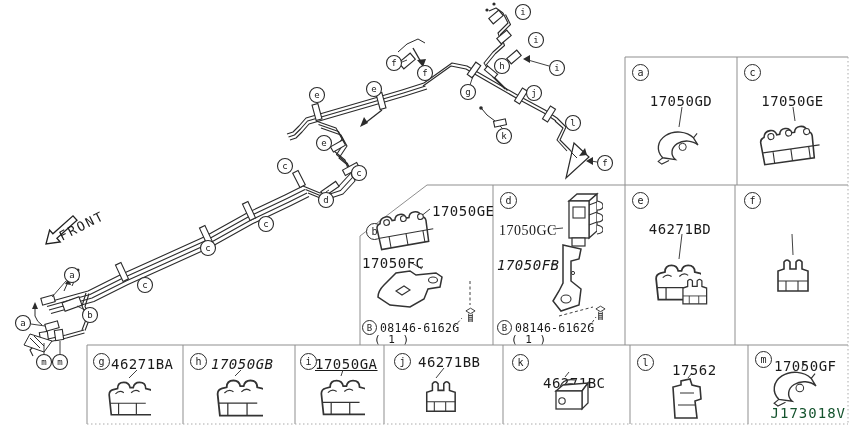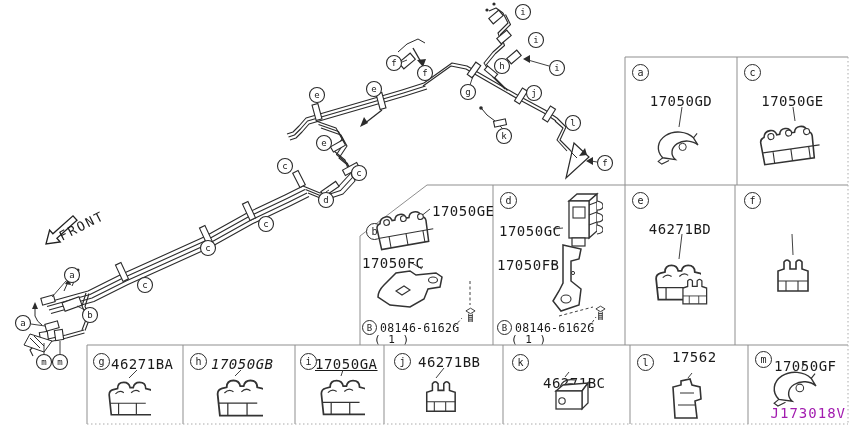--- a/index.html
+++ b/index.html
@@ -11,21 +11,21 @@
           background:#fff;display:flex;align-items:center;justify-content:center;
           font-size:10px;line-height:1;}
   .plabel{position:absolute;font-size:14px;letter-spacing:.5px;white-space:nowrap;}
   .center{left:0;right:0;text-align:center;}
   .cart{position:absolute;left:0;top:0;width:100%;height:100%;}
   .boltrow{position:absolute;display:flex;align-items:center;gap:3px;font-size:11.5px;letter-spacing:.3px;}
   .bletter{width:13px;height:13px;border:1.1px solid #2b2b2b;border-radius:50%;background:#fff;
            display:inline-flex;align-items:center;justify-content:center;font-size:9px;flex:0 0 auto;}
   .qty{position:absolute;font-size:11px;letter-spacing:.5px;}
   #drawing-number{position:absolute;left:750px;top:405px;width:96px;text-align:right;
-                  font-size:14px;letter-spacing:1px;color:#a21caf;}
+                  font-size:14px;letter-spacing:1px;color:#14532d;}
   .co-letter{font:9px "DejaVu Sans Mono",monospace;fill:#1a1a1a;}
   .front-text{font:13px "DejaVu Sans Mono",monospace;letter-spacing:2px;fill:#1a1a1a;}
 </style>
 </head>
 <body>
 
 <div id="stage">
 
 <svg id="main-svg" width="850" height="425" viewBox="0 0 850 425">
   <defs>
@@ -325,22 +325,22 @@
   </svg>
   <div class="boltrow" style="left:4px;top:135px;">
     <span class="bletter">B</span>
     <span>08146-6162G</span>
   </div>
   <div class="qty" style="left:16px;top:148px;">( 1 )</div>
 </div>
 
 <div class="cell" style="left:493px;top:185px;width:132px;height:160px;">
   <span class="letter" style="left:7px;top:7px;">d</span>
-  <div class="plabel" style="left:6px;top:38px;">17050GC</div>
-  <div class="plabel" style="left:4px;top:72px;">17050FB</div>
+  <div class="plabel" style="left:6px;top:38px;font-family:Liberation Serif, serif;">17050GC</div>
+  <div class="plabel" style="left:4px;top:72px;font-style:italic;">17050FB</div>
   <svg class="cart" viewBox="0 0 132 160">
     <path d="M60,44 L70,43 M58,79 L64,79" stroke="#2b2b2b" stroke-width="0.9" fill="none"></path>
     <path d="M66,131 L100,122" stroke="#2b2b2b" stroke-width="0.9" stroke-dasharray="3,2.5" fill="none"></path>
     <path d="M96,142 L103,132" stroke="#2b2b2b" stroke-width="0.9" stroke-dasharray="3,2.5" fill="none"></path>
     <use href="#sym-block" x="70" y="6" width="40" height="62"></use>
     <use href="#sym-bracket2" x="56" y="58" width="40" height="72"></use>
     <use href="#sym-bolt" x="102" y="120" width="11" height="17"></use>
   </svg>
   <div class="boltrow" style="left:4px;top:135px;">
     <span class="bletter">B</span>
@@ -407,21 +407,21 @@
   <span class="letter" style="left:9px;top:9px;">k</span>
   <div class="plabel" style="left:40px;top:30px;">46271BC</div>
   <svg class="cart" viewBox="0 0 127 79">
     <path d="M66,27 L62,32" stroke="#2b2b2b" stroke-width="0.9" fill="none"></path>
     <use href="#sym-blockclip" x="44" y="30" width="46" height="42"></use>
   </svg>
 </div>
 
 <div class="cell" style="left:630px;top:345px;width:118px;height:79px;">
   <span class="letter" style="left:7px;top:9px;">l</span>
-  <div class="plabel" style="left:42px;top:4px;">17562</div>
+  <div class="plabel" style="left:42px;top:17px;">17562</div>
   <svg class="cart" viewBox="0 0 118 79">
     <path d="M62,28 L58,33" stroke="#2b2b2b" stroke-width="0.9" fill="none"></path>
     <use href="#sym-cliptall" x="36" y="32" width="42" height="44"></use>
   </svg>
 </div>
 
 <div class="cell" style="left:748px;top:345px;width:102px;height:79px;">
   <span class="letter" style="left:7px;top:6px;">m</span>
   <div class="plabel" style="left:26px;top:13px;">17050GF</div>
   <svg class="cart" viewBox="0 0 102 79">

